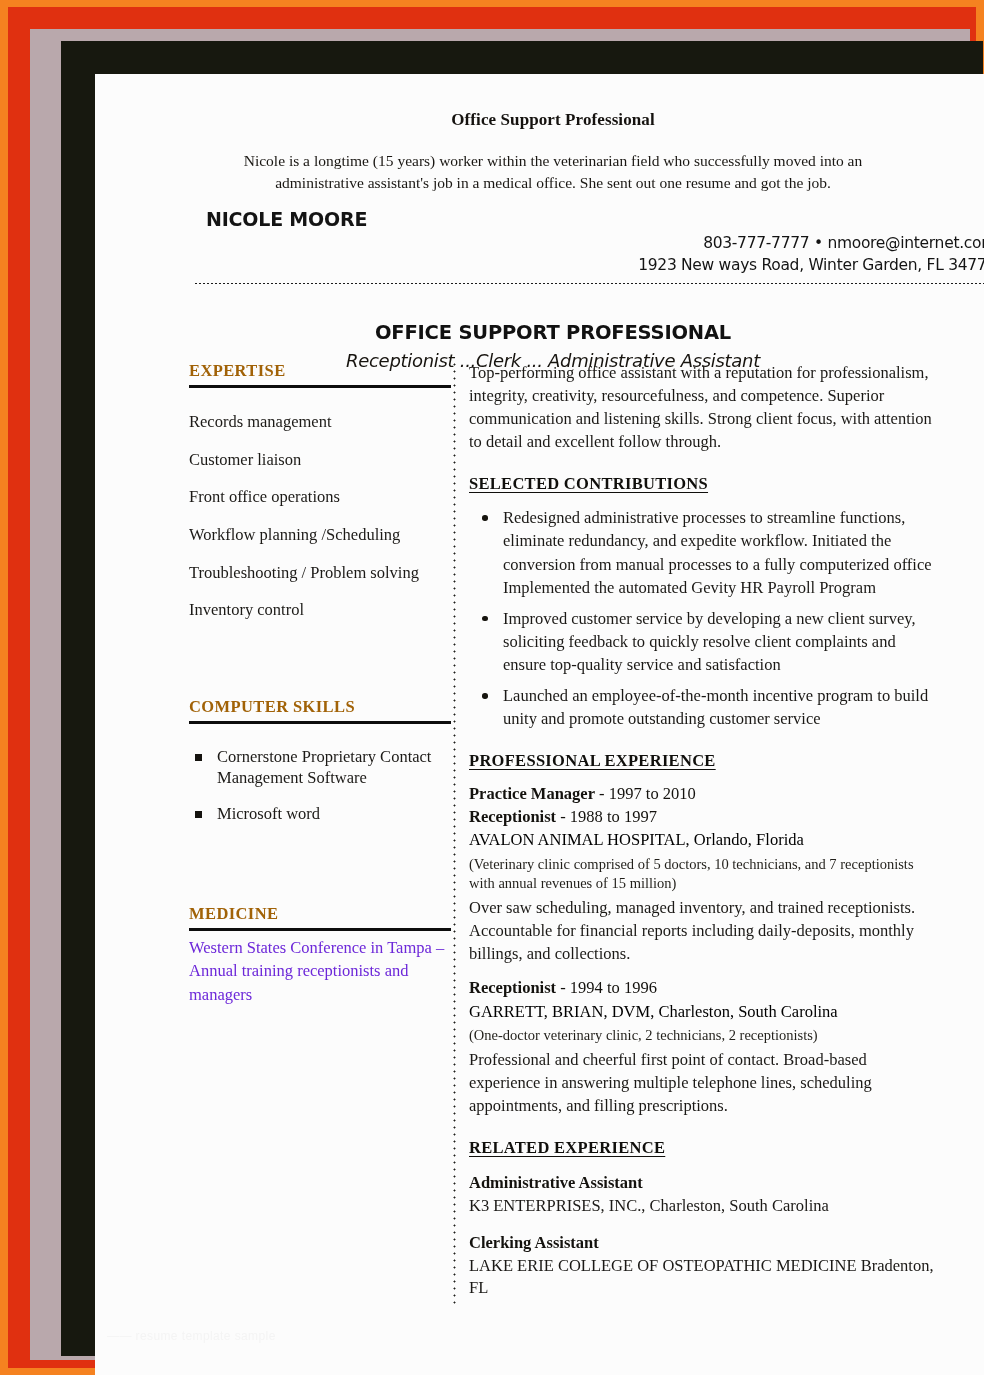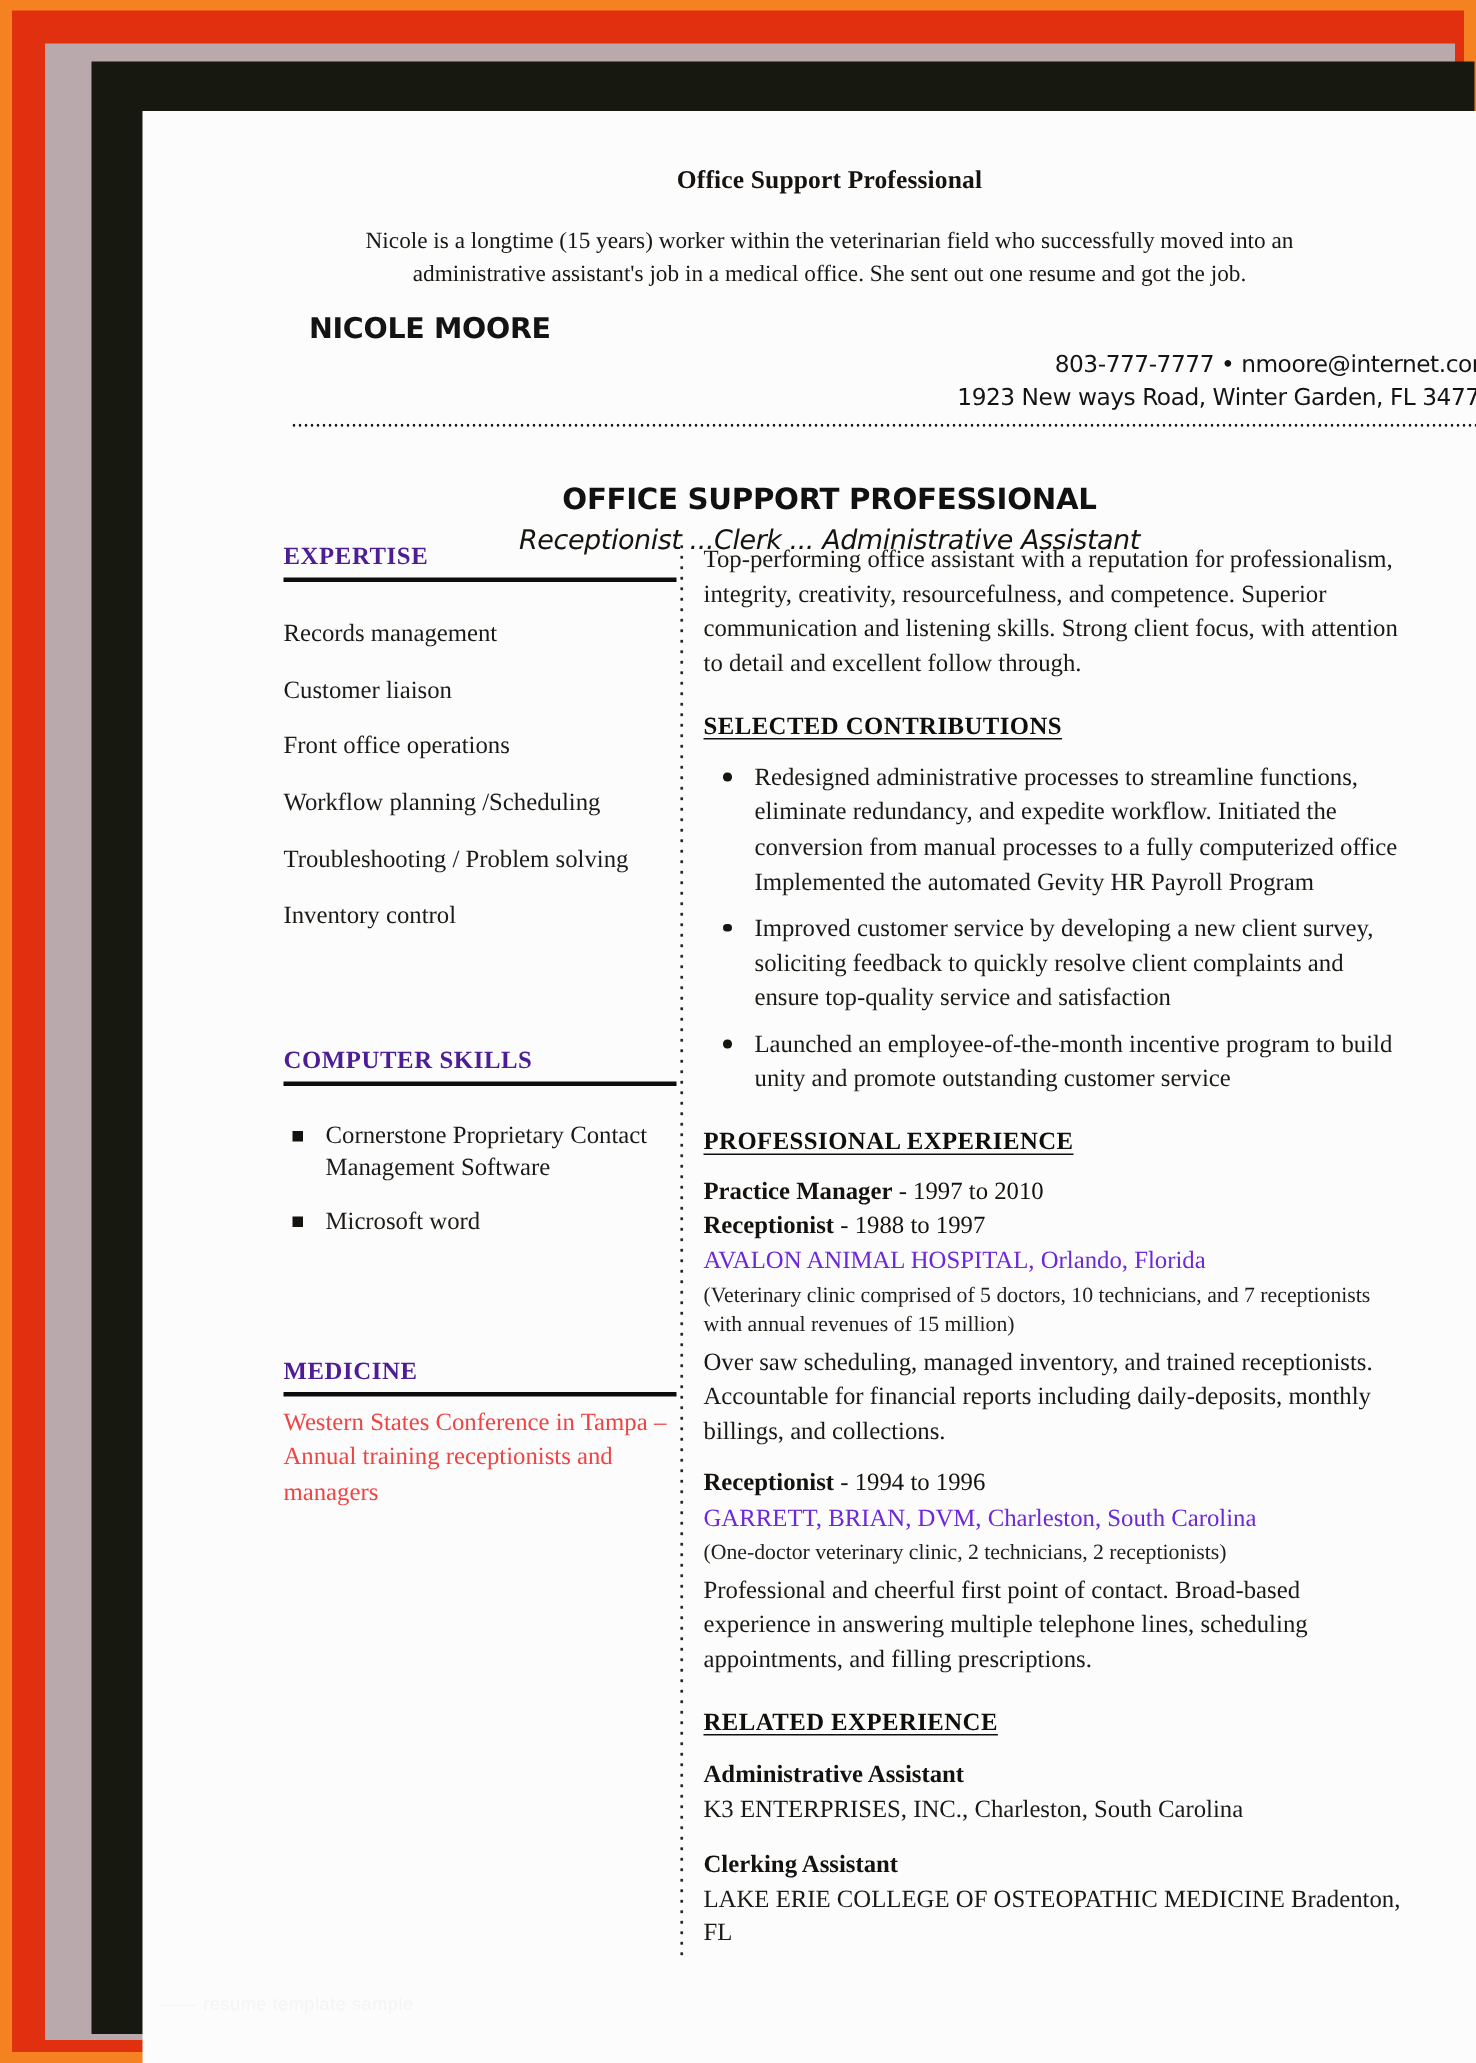--- a/index.html
+++ b/index.html
@@ -154,21 +154,21 @@
     top: 0;
     width: 468px;
   }
 
   
   .side-heading {
     font-family: "Liberation Serif", serif;
     font-weight: bold;
     font-size: 16.5px;
     letter-spacing: 0.4px;
-    color: #4c1d95;
+    color: #a16207;
   }
   .side-rule {
     height: 3px;
     background: #0d0d0d;
     margin-top: 4px;
     width: 100%;
   }
   .expertise-list {
     list-style: none;
     margin: 0;
@@ -201,21 +201,21 @@
     content: "";
     position: absolute;
     left: 6px;
     top: 8px;
     width: 7px;
     height: 7px;
     background: #15130f;
   }
   .training-text {
     font-size: 16.5px;
-    color: #ef4444;
+    color: #6d28d9;
     line-height: 1.42;
     margin-top: 5px;
   }
   .gap-lg { height: 76px; }
   .gap-xl { height: 80px; }
 
   
   .summary {
     font-size: 16.5px;
     color: #1b1916;
@@ -259,21 +259,21 @@
   .job-title {
     font-size: 16.5px;
     color: #14120e;
     margin-top: 12px;
     line-height: 1.3;
   }
   .job-title b { font-weight: bold; }
   .job-title.tight { margin-top: 1px; }
   .job-org {
     font-size: 16.5px;
-    color: #6d28d9;
+    color: #000000;
     line-height: 1.3;
     margin-top: 2px;
   }
   .job-note {
     font-size: 14.5px;
     color: #211f1a;
     line-height: 1.32;
     margin-top: 4px;
   }
   .job-desc {

